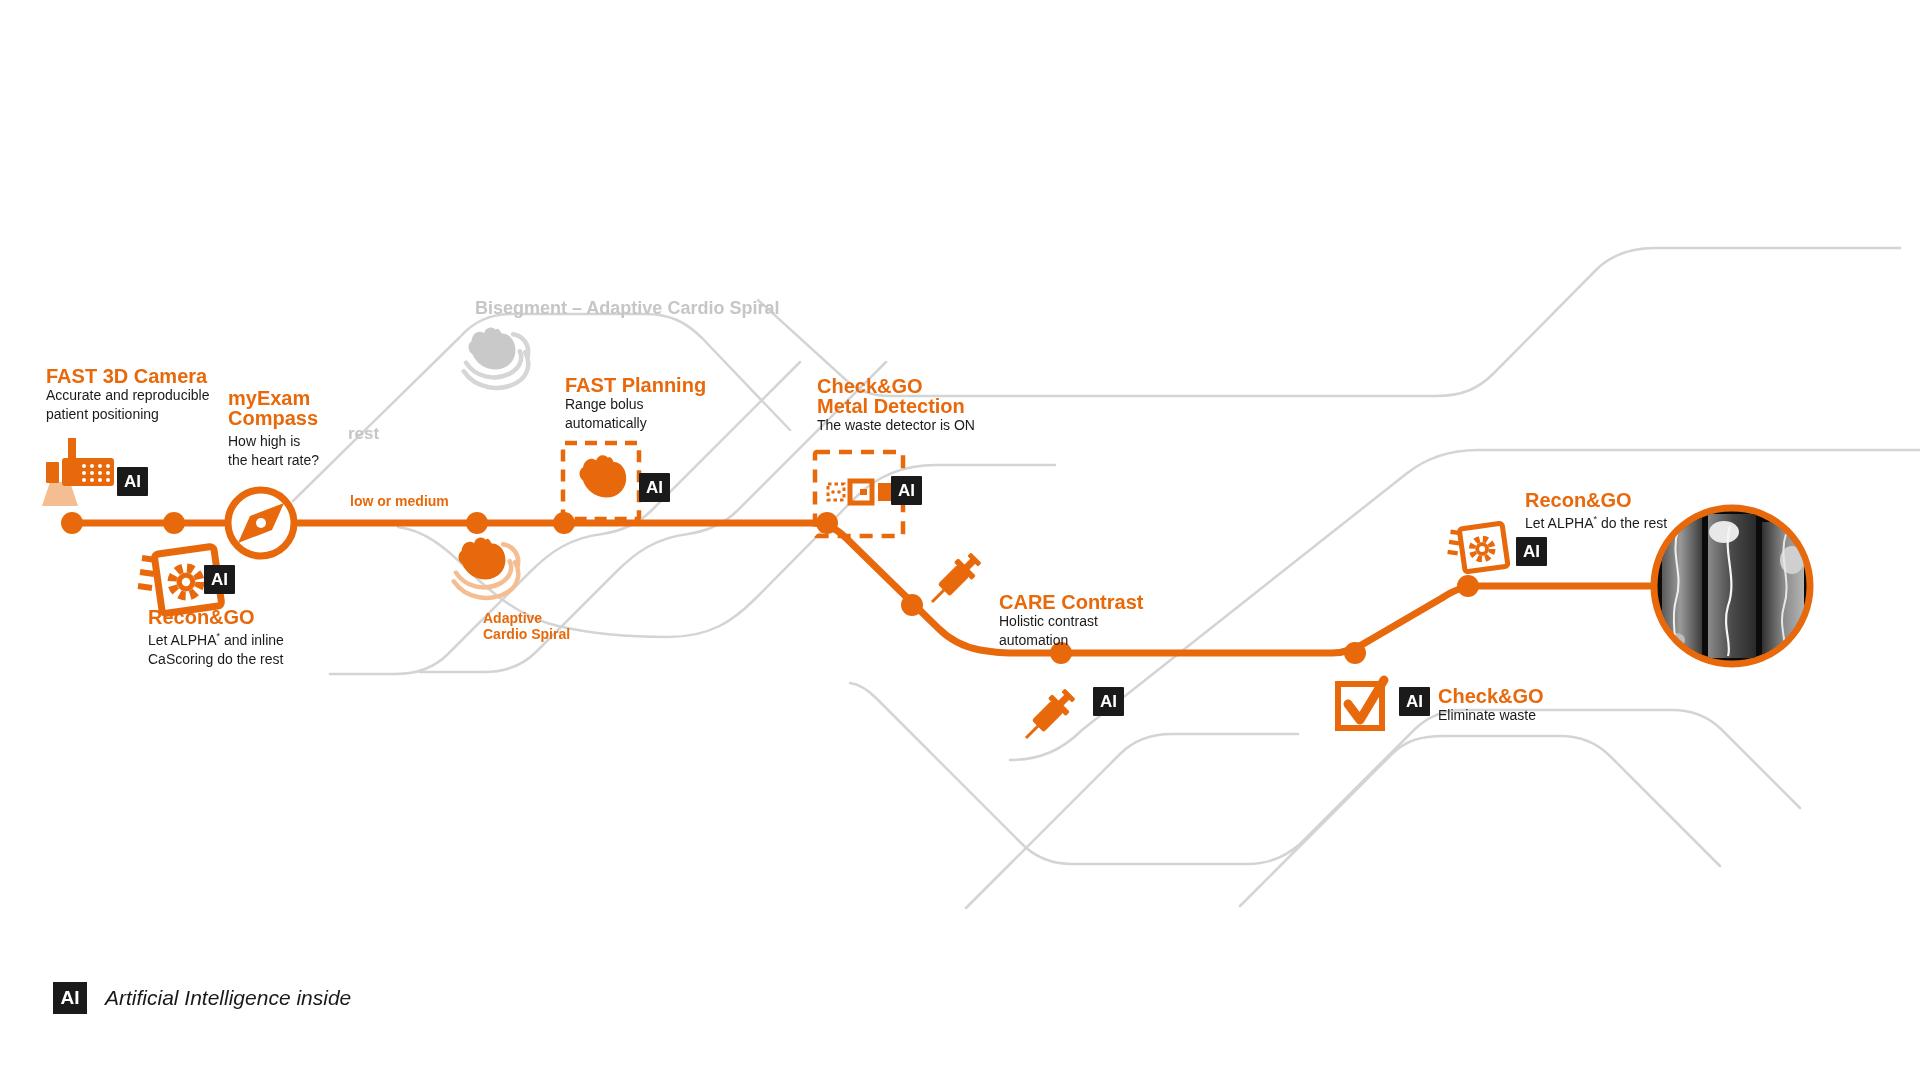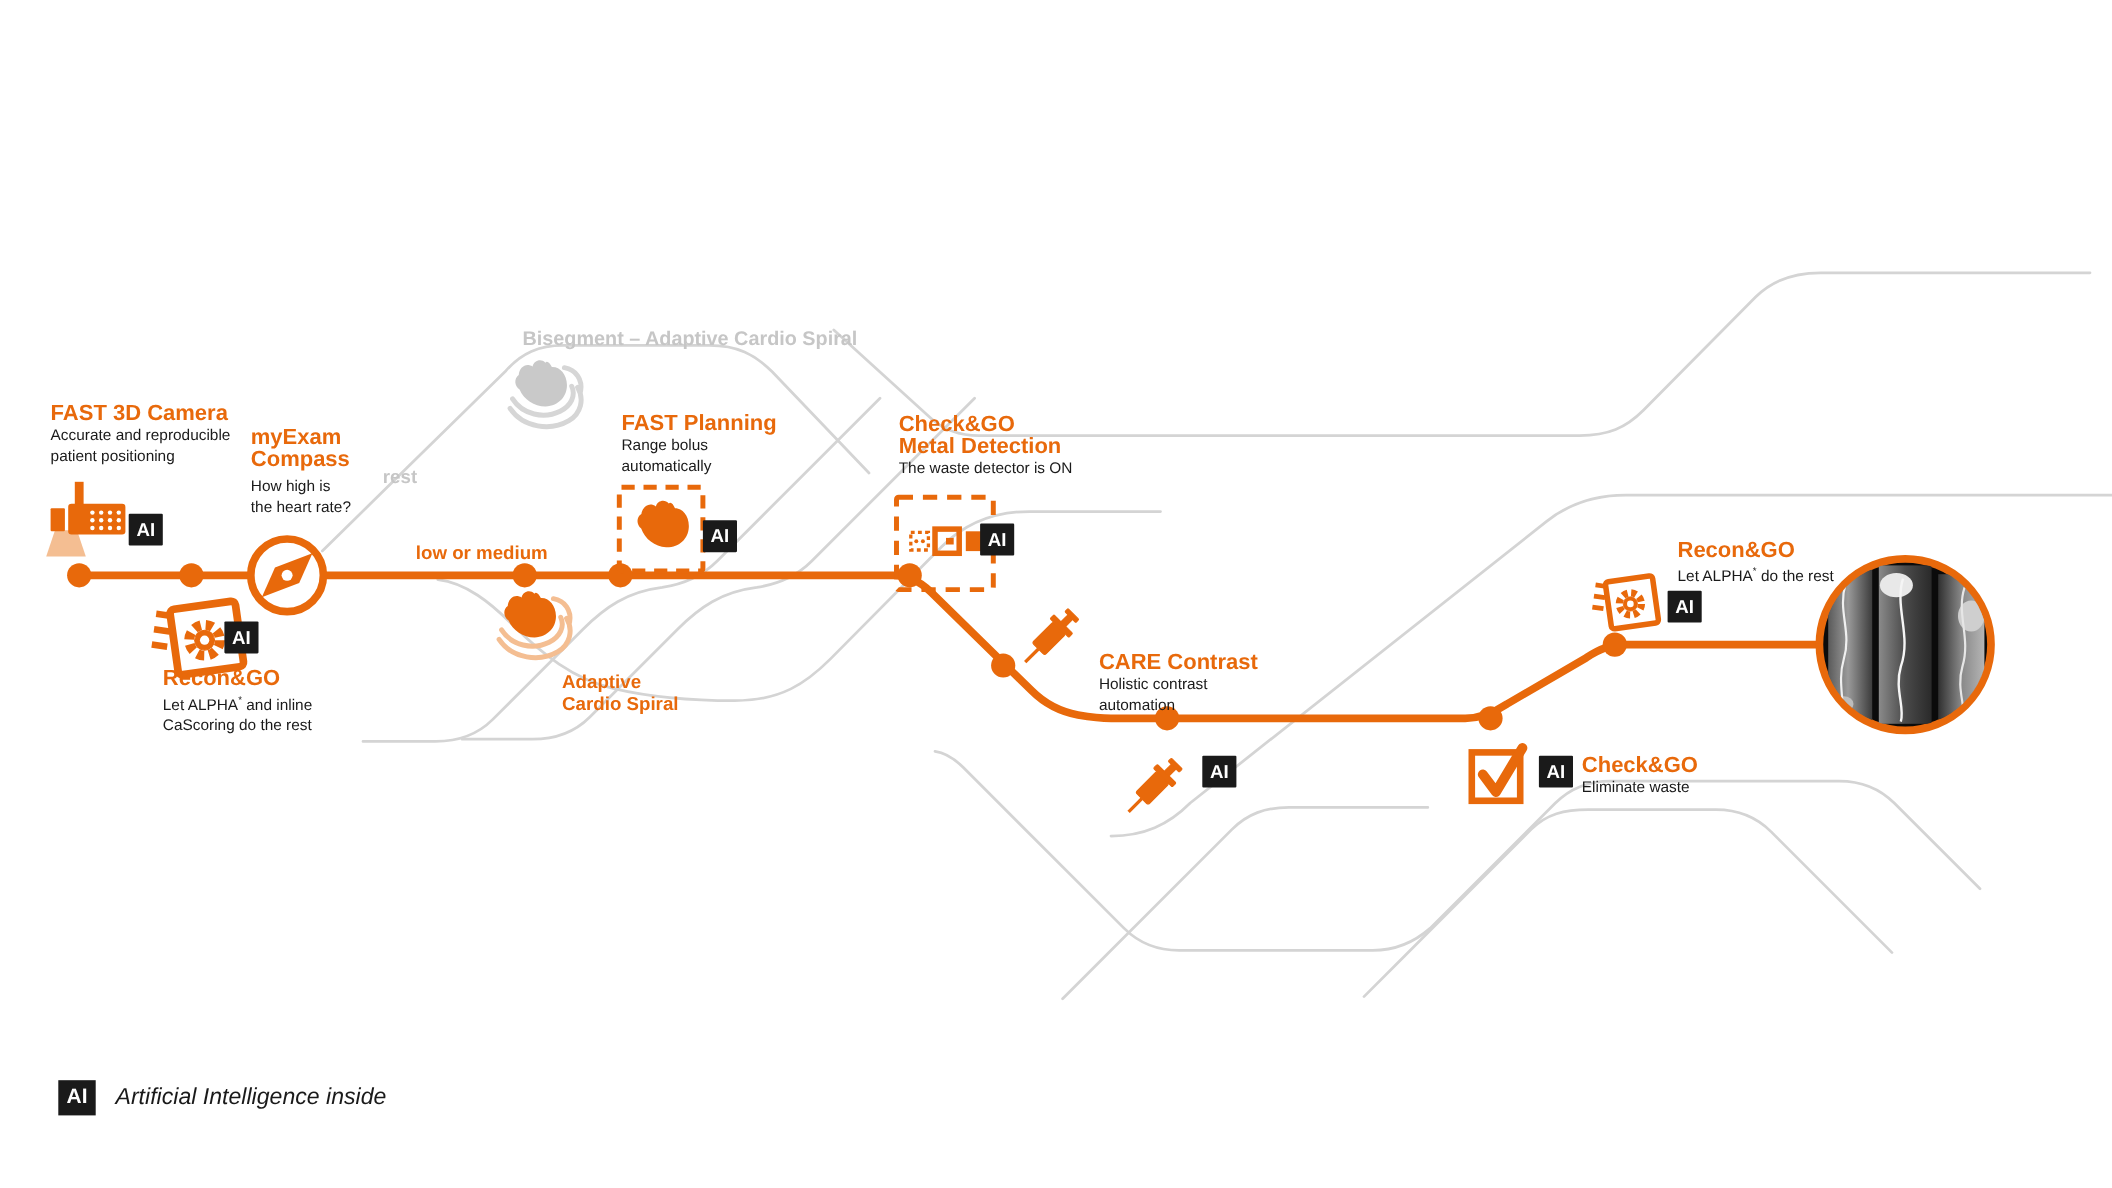--- a/index.html
+++ b/index.html
@@ -14,21 +14,21 @@
   .stage{
     position:relative;width:1920px;height:1080px;overflow:hidden;background:#fff;
     font-family:"Liberation Sans","DejaVu Sans",sans-serif;
   }
   .stage svg{position:absolute;left:0;top:0;}
   .tb{position:absolute;}
   .title{color:var(--orange);font-weight:bold;font-size:20px;line-height:20px;white-space:nowrap;}
   .desc{color:var(--ink);font-size:14px;line-height:19px;white-space:nowrap;}
   .desc3l{color:var(--ink);font-size:14px;line-height:19px;white-space:nowrap;}
   .gray-label{color:var(--gray-text);font-weight:bold;font-size:17px;white-space:nowrap;}
-  .orange-label{color:var(--orange);font-weight:bold;font-size:17px;white-space:nowrap;margin-left:28px;}
+  .orange-label{color:var(--orange);font-weight:bold;font-size:14px;white-space:nowrap;}
   .ai-badge{
     position:absolute;background:var(--badge);color:#fff;font-weight:bold;
     width:31px;height:29px;display:flex;align-items:center;justify-content:center;
     font-size:17px;border-radius:1px;
   }
   sup.star{font-size:9px;vertical-align:6px;}
   .legend{position:absolute;left:53px;top:982px;display:flex;align-items:center;}
   .legend .ai-badge-inline{
     background:var(--badge);color:#fff;font-weight:bold;width:34px;height:32px;
     display:flex;align-items:center;justify-content:center;font-size:19px;flex:0 0 auto;

